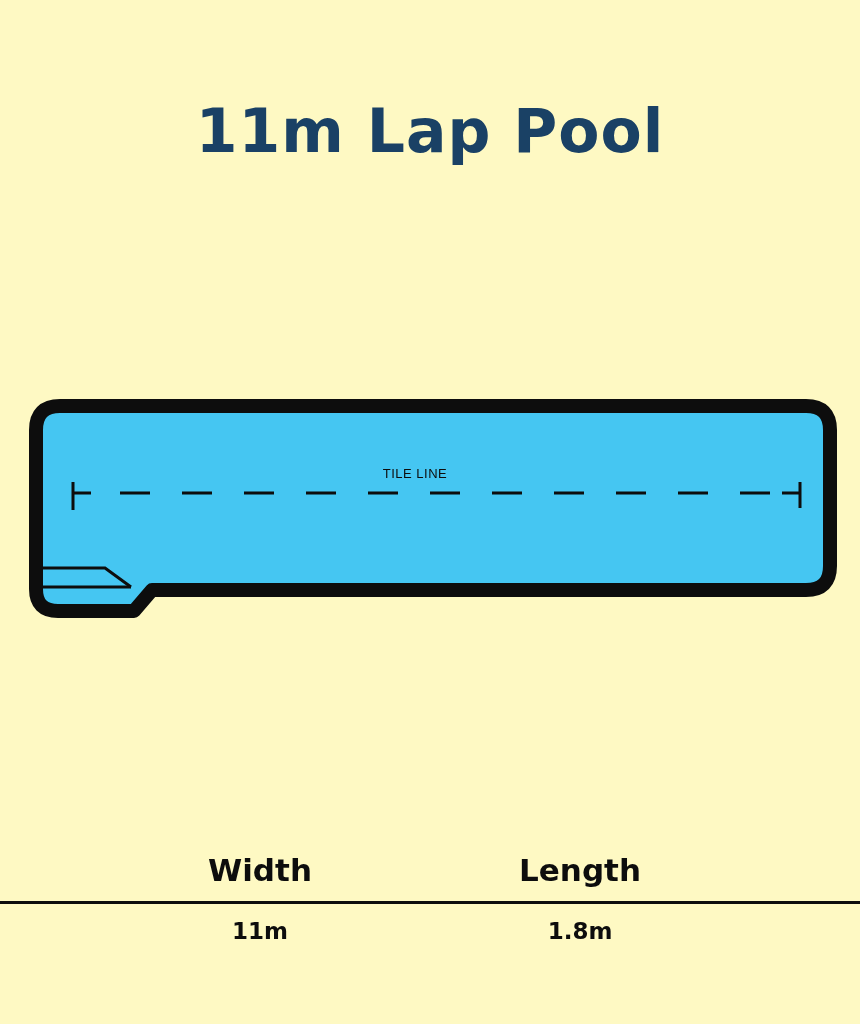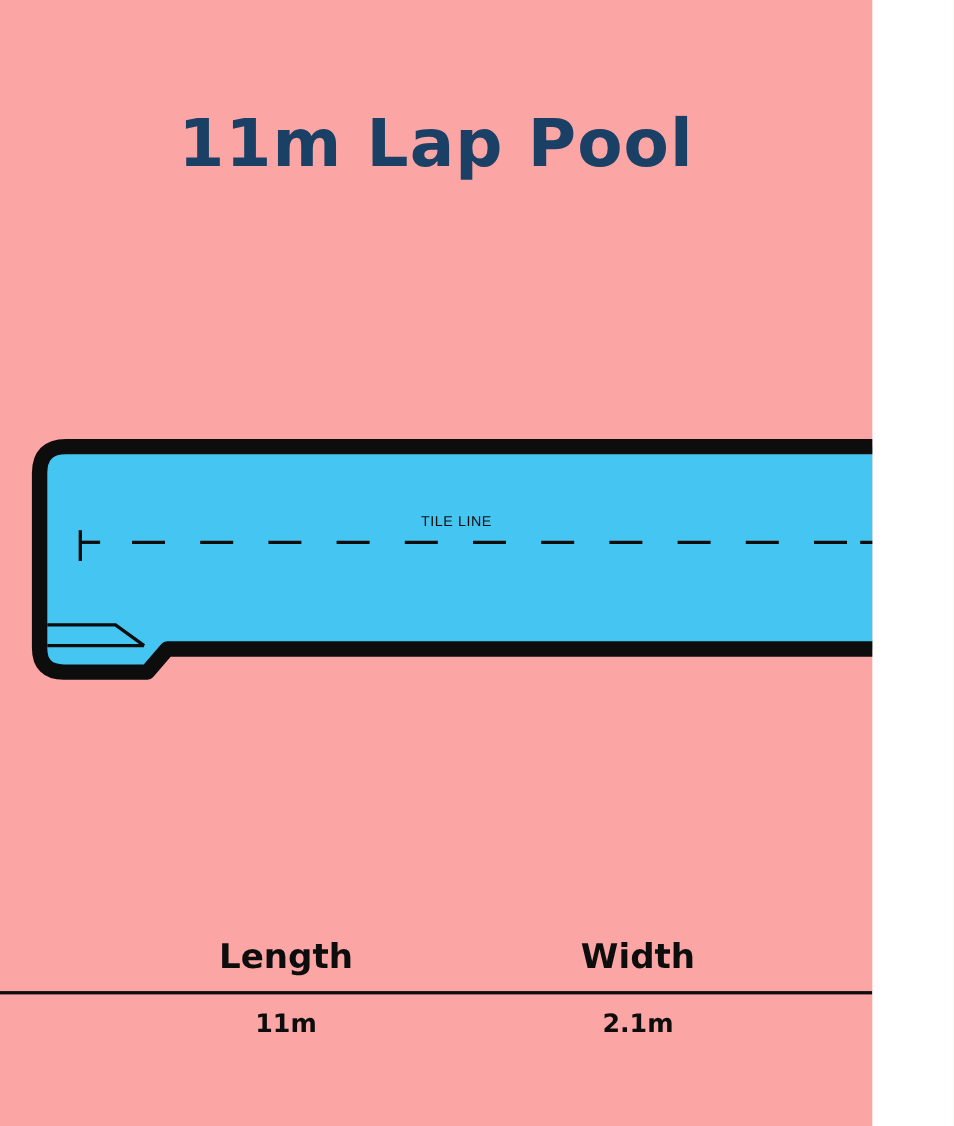--- a/index.html
+++ b/index.html
@@ -4,23 +4,23 @@
 <style>
   :root{
     --title-color:#1a4165;
     --pool-fill:#45c6f2;
     --line-color:#0d0d0d;
   }
   *{margin:0;padding:0;box-sizing:border-box;}
   html,body{background:#ffffff;}
   .page{
     position:relative;
-    width:793px;
+    width:860px;
     height:1024px;
-    background:#fca5a5;
+    background:#fef9c3;
     overflow:hidden;
     font-family:"DejaVu Sans","Liberation Sans",sans-serif;
   }
   .title{
     position:absolute;
     top:96px;
     left:0;
     width:100%;
     text-align:center;
     font-size:60px;
@@ -110,24 +110,24 @@
       <line class="thin-line" x1="73" y1="493" x2="91" y2="493"></line>
       <line class="tile-dashes" x1="120" y1="493" x2="771" y2="493"></line>
       <line class="thin-line" x1="782" y1="493" x2="800" y2="493"></line>
       <line class="thin-line" x1="800" y1="482" x2="800" y2="508"></line>
     </g>
 
     <text class="tile-label" x="415" y="478" text-anchor="middle">TILE LINE</text>
   </svg>
 
   <div class="spec-row spec-headers">
+    <div>Width</div>
     <div>Length</div>
-    <div>Width</div>
   </div>
 
   <div class="spec-divider"></div>
 
   <div class="spec-row spec-values">
     <div>11m</div>
-    <div>2.1m</div>
+    <div>1.8m</div>
   </div>
 
 </div>
 
 </body></html>

